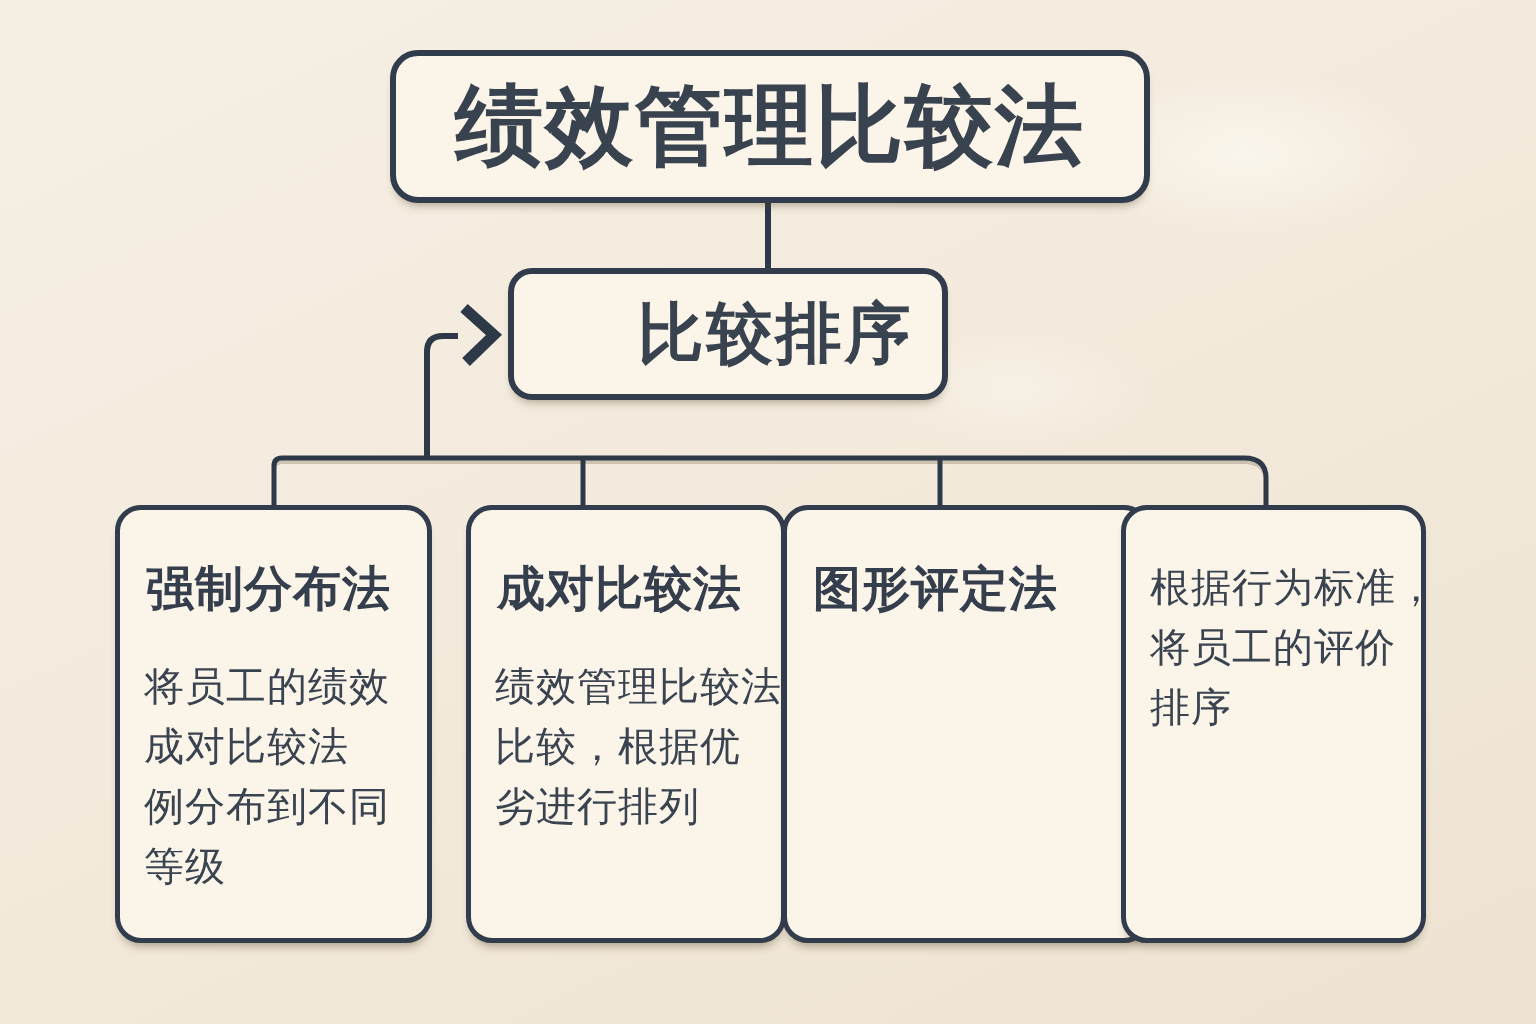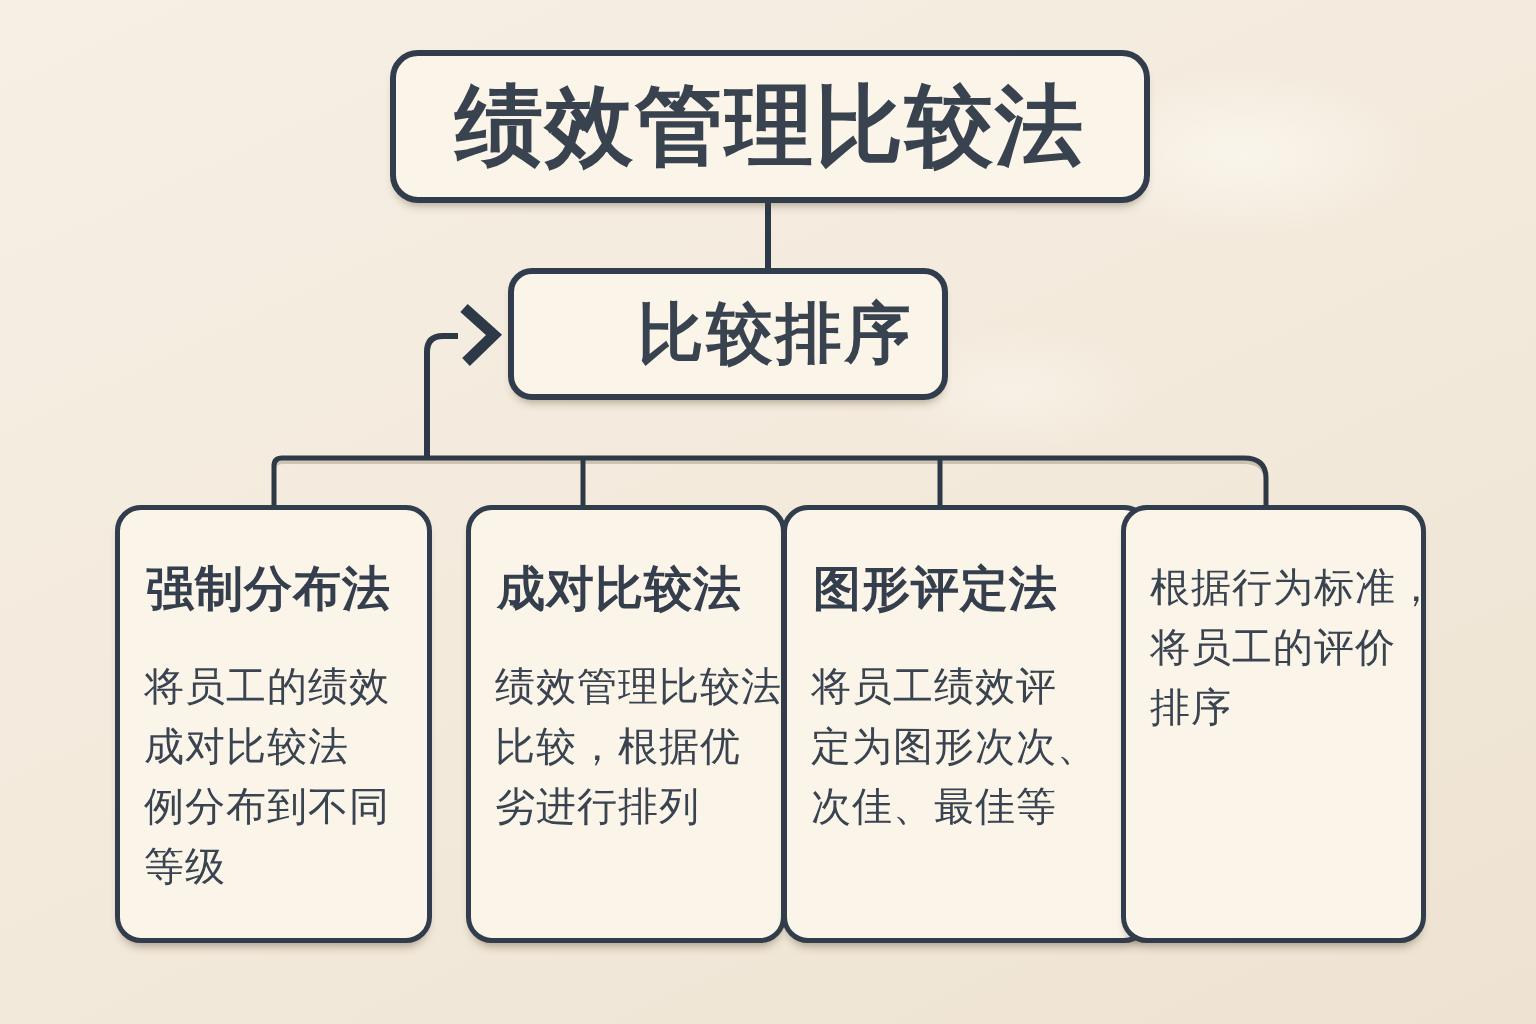--- a/index.html
+++ b/index.html
@@ -103,23 +103,20 @@
 
   <div class="card card-2">
     <h2>成对比较法</h2>
     <p>绩效管理比较法
 比较，根据优
 劣进行排列</p>
   </div>
 
   <div class="card card-3">
     <h2>图形评定法</h2>
-    <p>将员工绩效评
-定为图形次次、
-次佳、最佳等</p>
   </div>
 
   <div class="card card-4">
     <p>根据行为标准，
 将员工的评价
 排序</p>
   </div>
 
 </div>
 

